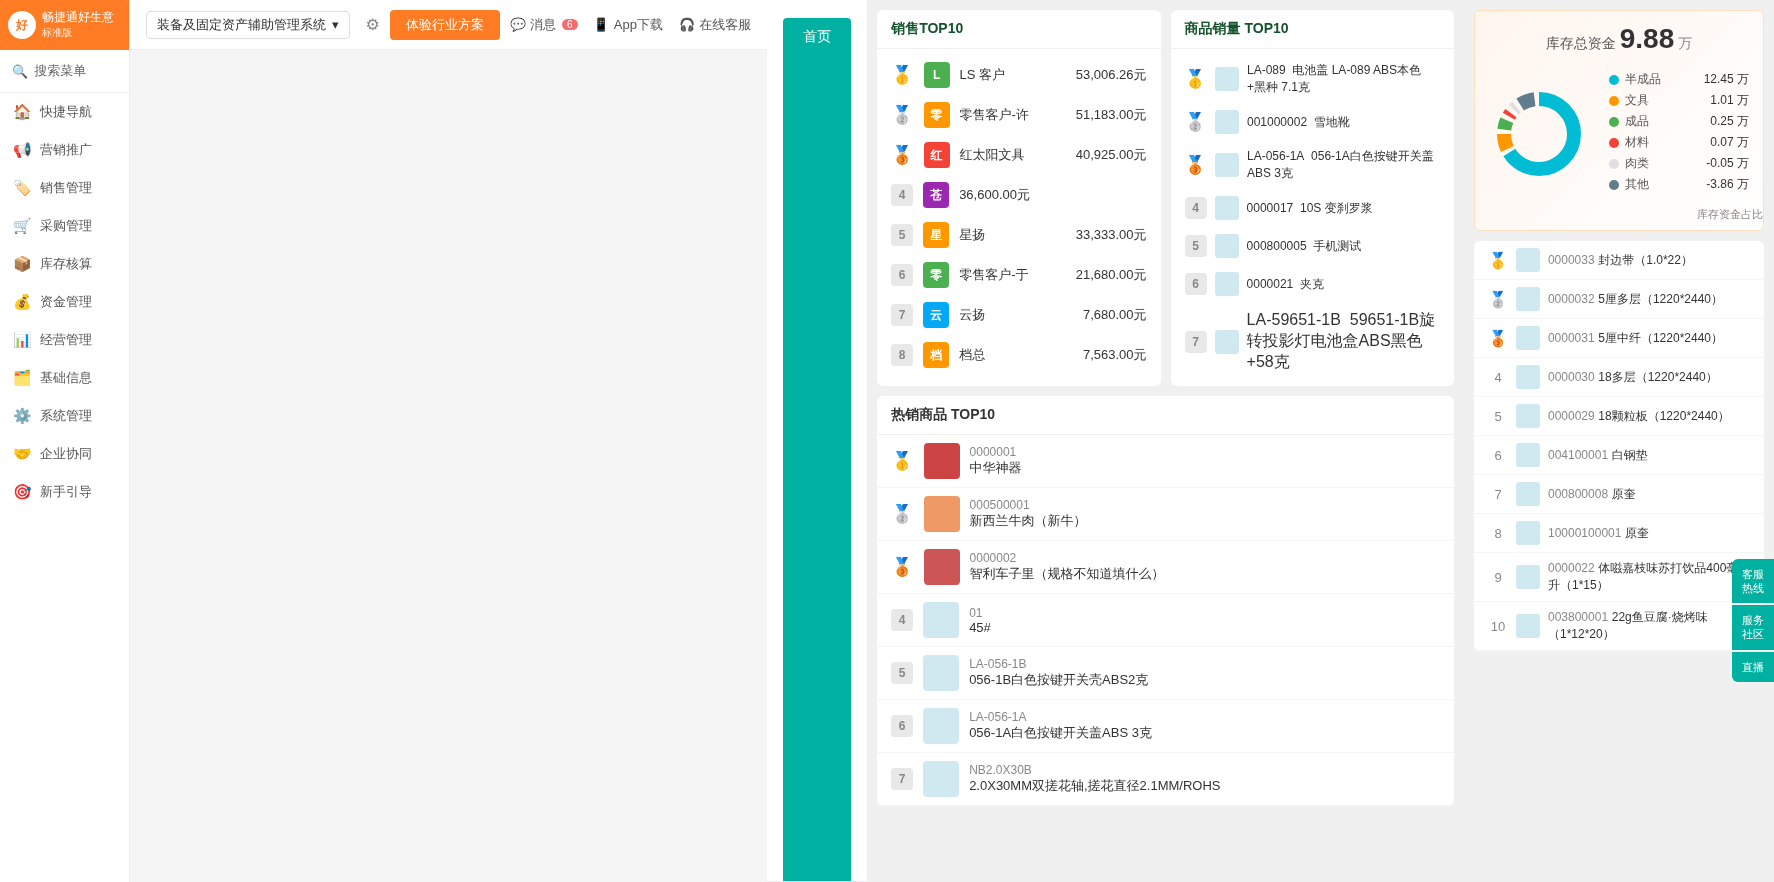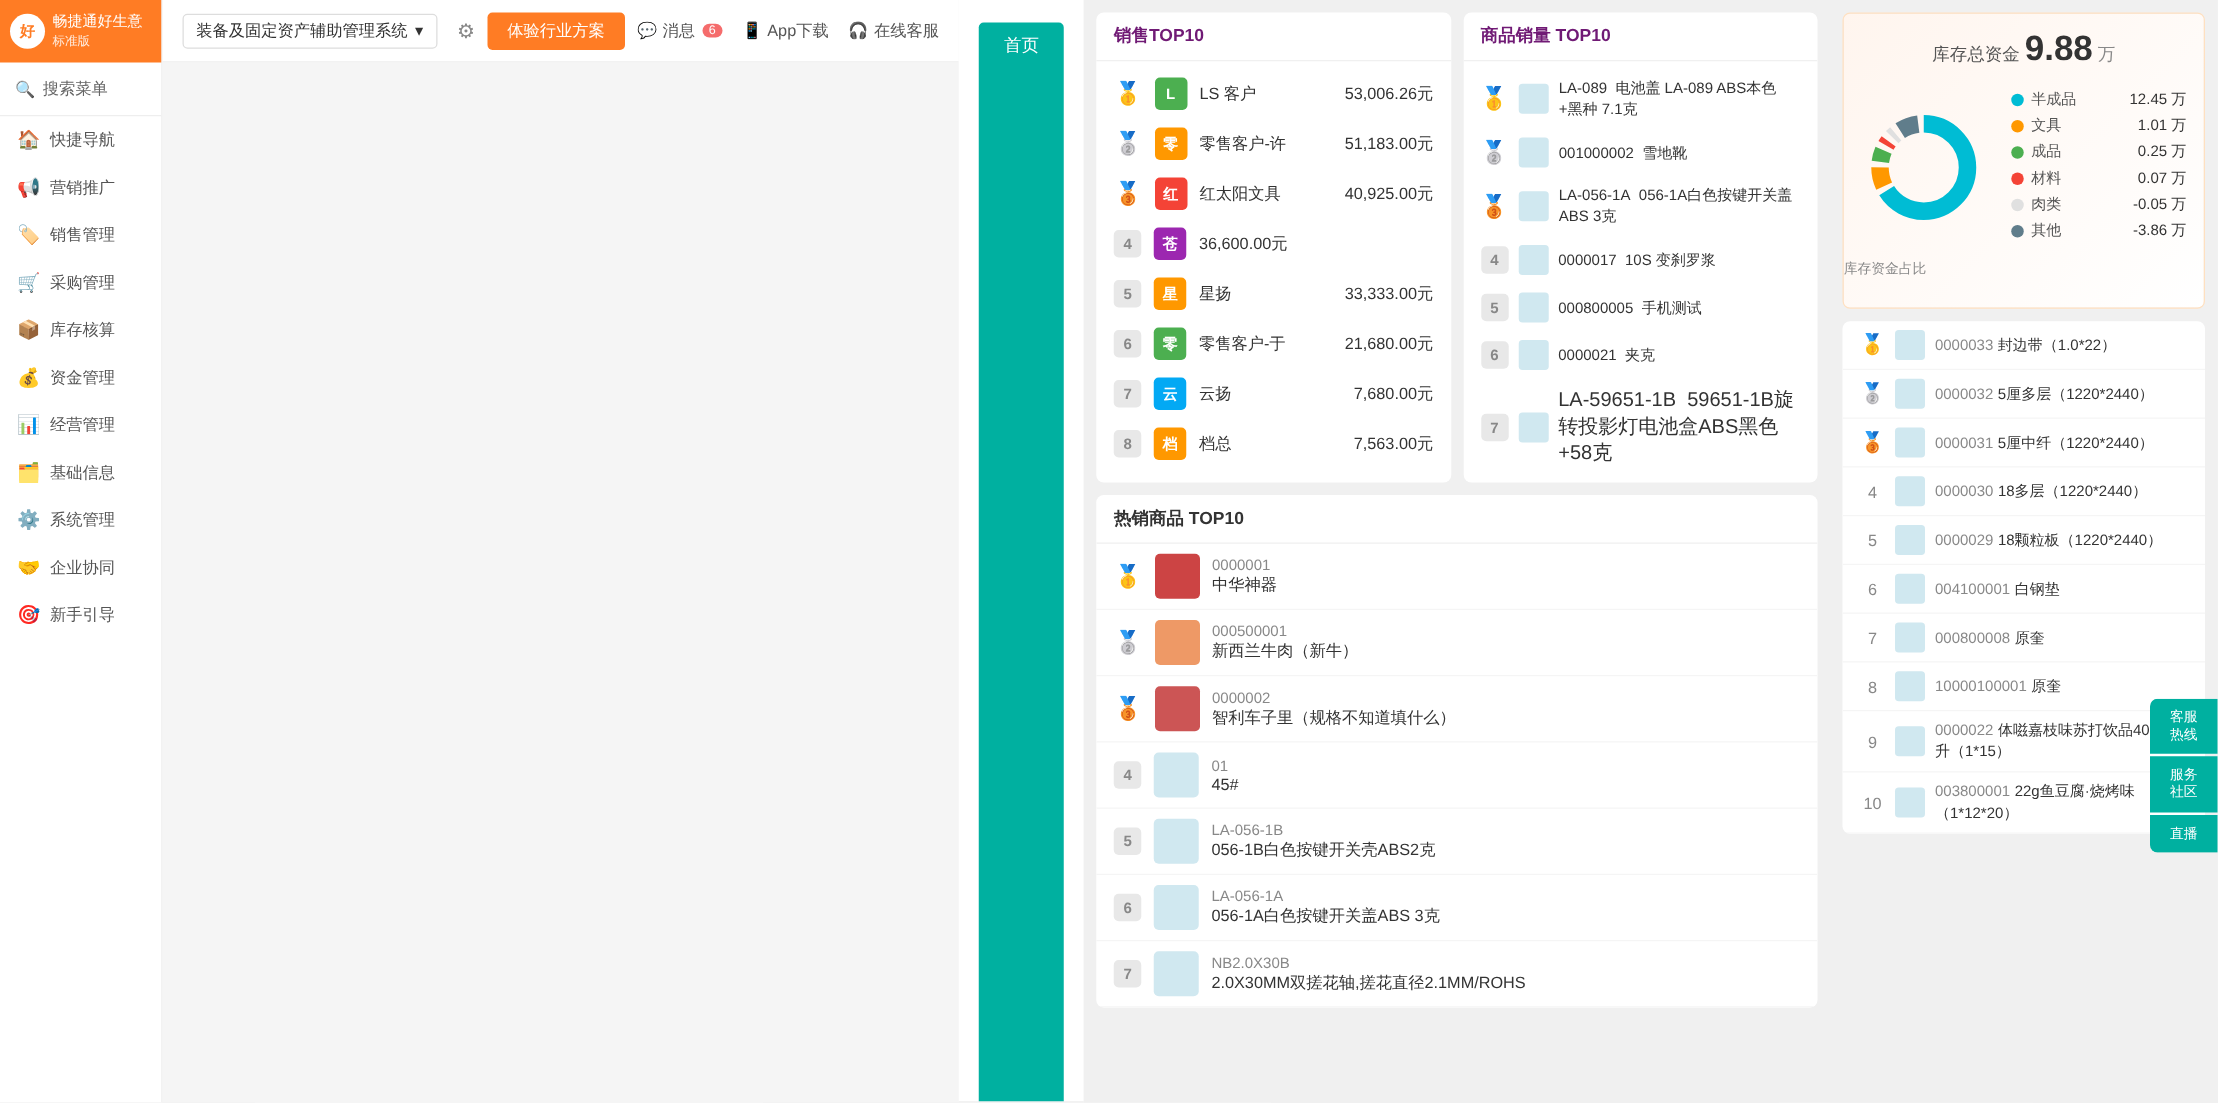--- a/index.html
+++ b/index.html
@@ -121,21 +121,21 @@
       border-radius: 6px;
       overflow: hidden;
     }
     .card-header {
       padding: 10px 14px;
       font-weight: bold;
       font-size: 14px;
       color: #333;
       border-bottom: 1px solid #f0f0f0;
     }
-    .card-header span { color: #701a75; }
+    .card-header span { color: #14532d; }
 
     
     .rank-list { padding: 6px 0; }
     .rank-item {
       display: flex; align-items: center; padding: 7px 14px; gap: 10px;
     }
     .rank-num {
       width: 22px; height: 22px; border-radius: 4px;
       display: flex; align-items: center; justify-content: center;
       font-size: 12px; font-weight: bold; color: #fff; flex-shrink: 0;
@@ -184,21 +184,21 @@
     .donut-svg { flex-shrink: 0; }
     .legend-list { flex: 1; }
     .legend-item {
       display: flex; align-items: center; gap: 6px; margin-bottom: 4px; font-size: 12px;
     }
     .legend-dot { width: 10px; height: 10px; border-radius: 50%; flex-shrink: 0; }
     .legend-label { flex: 1; color: #555; }
     .legend-val { color: #333; font-weight: 500; }
 
     .inventory-label {
-      text-align: left; font-size: 11px; color: #888; padding-bottom: 24px;
+      text-align: right; font-size: 11px; color: #888; padding-bottom: 8px; margin-left: 46px;
     }
 
     
     .new-rank-item {
       display: flex; align-items: center; padding: 7px 14px; gap: 8px; border-bottom: 1px solid #f5f5f5;
     }
     .new-rank-num {
       width: 20px; font-size: 13px; color: #888; text-align: center; flex-shrink: 0;
     }
     .product-icon-small {
@@ -207,21 +207,21 @@
     }
     .new-prod-code { color: #888; font-size: 12px; }
     .new-prod-name { color: #333; font-size: 12px; }
 
     
     .float-btn-group {
       position: fixed; right: 0; bottom: 200px;
       display: flex; flex-direction: column; gap: 2px;
     }
     .float-btn {
-      width: 54px; background: #00b0a0; color: #fff;
+      width: 42px; background: #00b0a0; color: #fff;
       padding: 8px 4px; font-size: 11px; text-align: center;
       cursor: pointer; line-height: 1.3;
     }
     .float-btn:first-child { border-radius: 6px 0 0 0; }
     .float-btn:last-child { border-radius: 0 0 0 6px; }
 
     
     ::-webkit-scrollbar { width: 6px; }
     ::-webkit-scrollbar-track { background: #f0f0f0; }
     ::-webkit-scrollbar-thumb { background: #ccc; border-radius: 3px; }

